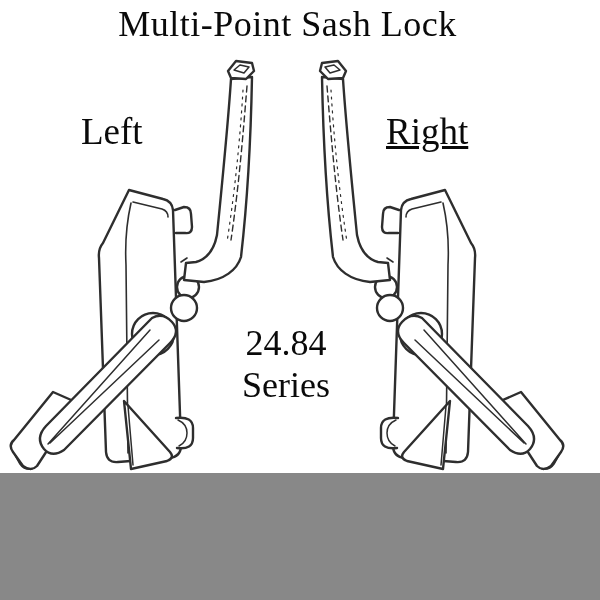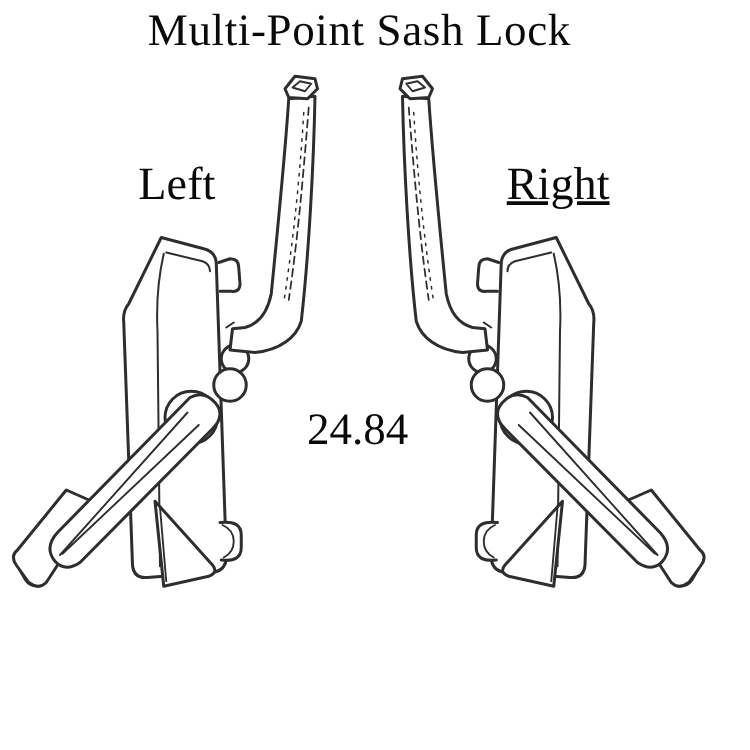--- a/index.html
+++ b/index.html
@@ -3,37 +3,37 @@
 <meta charset="utf-8">
 <style>
   :root{
     --bg:#ffffff;
     --ink:#2e2e2e;
     --text:#0a0a0a;
   }
   html,body{margin:0;padding:0;background:#888;}
   .stage{
     position:relative;
-    width:600px;height:600px;
+    width:600px;height:473px;
     margin:0 auto;
     background:var(--bg);
     overflow:hidden;
     font-family:"Liberation Serif","DejaVu Serif",serif;
     color:var(--text);
   }
   .drawing{
     position:absolute;left:0;top:0;width:600px;height:600px;
   }
   .txt{position:absolute;white-space:nowrap;}
   .title{
     left:0;top:3px;width:575px;
     text-align:center;
     font-size:36px;letter-spacing:0.5px;
   }
-  .variant{width:121px;top:110px;text-align:center;font-size:37px;margin-top:16px;}
+  .variant{width:121px;top:110px;font-size:37px;}
   .variant-left{left:81px;}
   .variant-right{left:386px;text-decoration:underline;}
   .series{
     left:224px;top:322px;width:124px;
     text-align:center;font-size:36px;line-height:1.18;
   }
   .condition{
     left:38px;top:532px;
     font-size:40px;
   }
@@ -88,16 +88,17 @@
   </svg>
 
   <div class="txt title">Multi-Point Sash Lock</div>
 
   <div class="txt variant variant-left">Left</div>
 
   <div class="txt variant variant-right">Right</div>
 
   <div class="txt series">
     <div>24.84</div>
+    <div>Series</div>
   </div>
 
 
 </div>
 
 </body></html>

